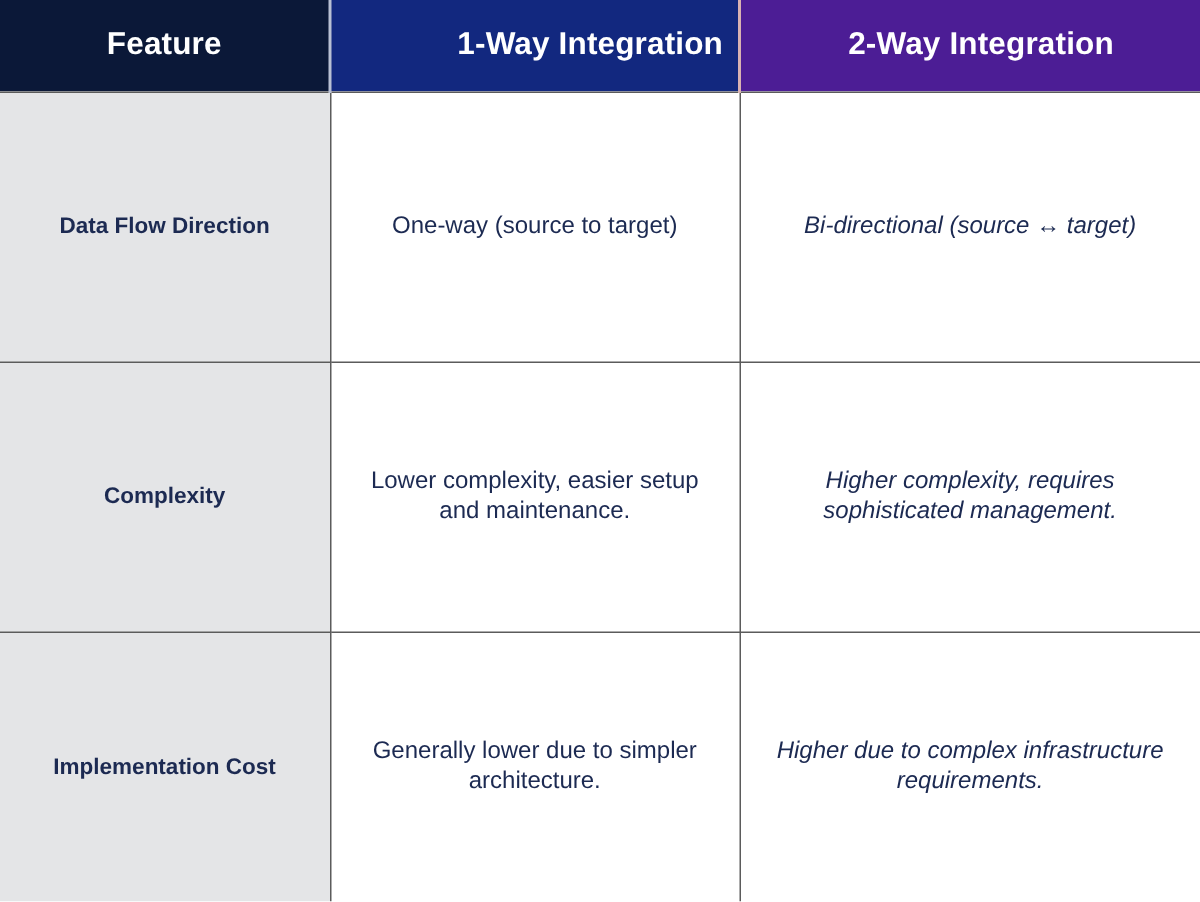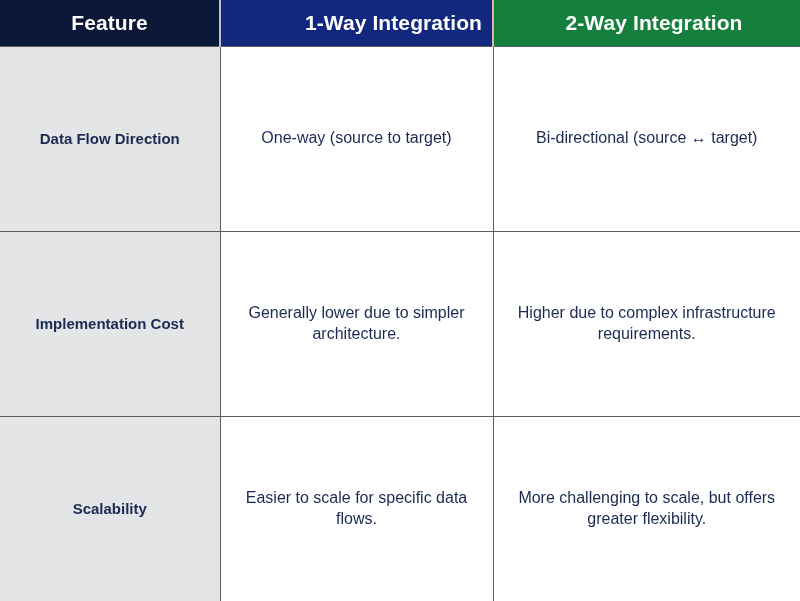--- a/index.html
+++ b/index.html
@@ -19,21 +19,21 @@
     height: 601px;
     border-collapse: collapse;
     table-layout: fixed;
   }
 
   .comparison-table col.col-feature  { width: 220px; }
   .comparison-table col.col-oneway   { width: 273px; }
   .comparison-table col.col-twoway   { width: 307px; }
 
   
-  thead tr { height: 46px; }
+  thead tr { height: 61px; }
 
   th {
     padding: 0 10px;
     text-align: center;
     vertical-align: middle;
     color: #ffffff;
     font-size: 21px;
     font-weight: bold;
     letter-spacing: 0.1px;
     line-height: 1.15;
@@ -42,21 +42,21 @@
   th.head-feature {
     background: #0b1838;
     border-right: 2px solid #b9c0d4;
   }
   th.head-oneway {
     background: #12287f;
     border-right: 2px solid #d9b2b2;
     text-align: right;
   }
   th.head-twoway {
-    background: #15803d;
+    background: #4c1d95;
     padding-left: 24px;
   }
 
   
   tbody tr { height: 67px; }
 
   td {
     vertical-align: middle;
     text-align: center;
     color: #1c2a52;
@@ -71,21 +71,21 @@
     padding: 4px 0;
     border-left: none;
   }
 
   td.value-cell {
     background: #ffffff;
     font-size: 16px;
     font-weight: normal;
     padding: 4px 14px;
   }
-  td.value-cell.last { border-right: none; }
+  td.value-cell.last { border-right: none; font-style: italic; }
 
   tbody tr:last-child td { border-bottom: none; }
 
   .cell-text { display: block; }
 </style>
 </head>
 <body>
 
 <table class="comparison-table">
   <colgroup>
@@ -107,43 +107,43 @@
         <span class="cell-text">Data Flow Direction</span>
       </td>
       <td class="value-cell">
         <span class="cell-text">One-way (source to target)</span>
       </td>
       <td class="value-cell last">
         <span class="cell-text">Bi-directional (source ↔ target)</span>
       </td>
     </tr>
 
+    <tr>
+      <td class="feature-cell">
+        <span class="cell-text">Complexity</span>
+      </td>
+      <td class="value-cell">
+        <span class="cell-text">Lower complexity, easier setup and maintenance.</span>
+      </td>
+      <td class="value-cell last">
+        <span class="cell-text">Higher complexity, requires sophisticated management.</span>
+      </td>
+    </tr>
 
 
 
 
 
     <tr>
       <td class="feature-cell">
         <span class="cell-text">Implementation Cost</span>
       </td>
       <td class="value-cell">
         <span class="cell-text">Generally lower due to simpler architecture.</span>
       </td>
       <td class="value-cell last">
         <span class="cell-text">Higher due to complex infrastructure requirements.</span>
       </td>
     </tr>
 
-    <tr>
-      <td class="feature-cell">
-        <span class="cell-text">Scalability</span>
-      </td>
-      <td class="value-cell">
-        <span class="cell-text">Easier to scale for specific data flows.</span>
-      </td>
-      <td class="value-cell last">
-        <span class="cell-text">More challenging to scale, but offers greater flexibility.</span>
-      </td>
-    </tr>
 
   </tbody>
 </table>
 
 </body></html>

